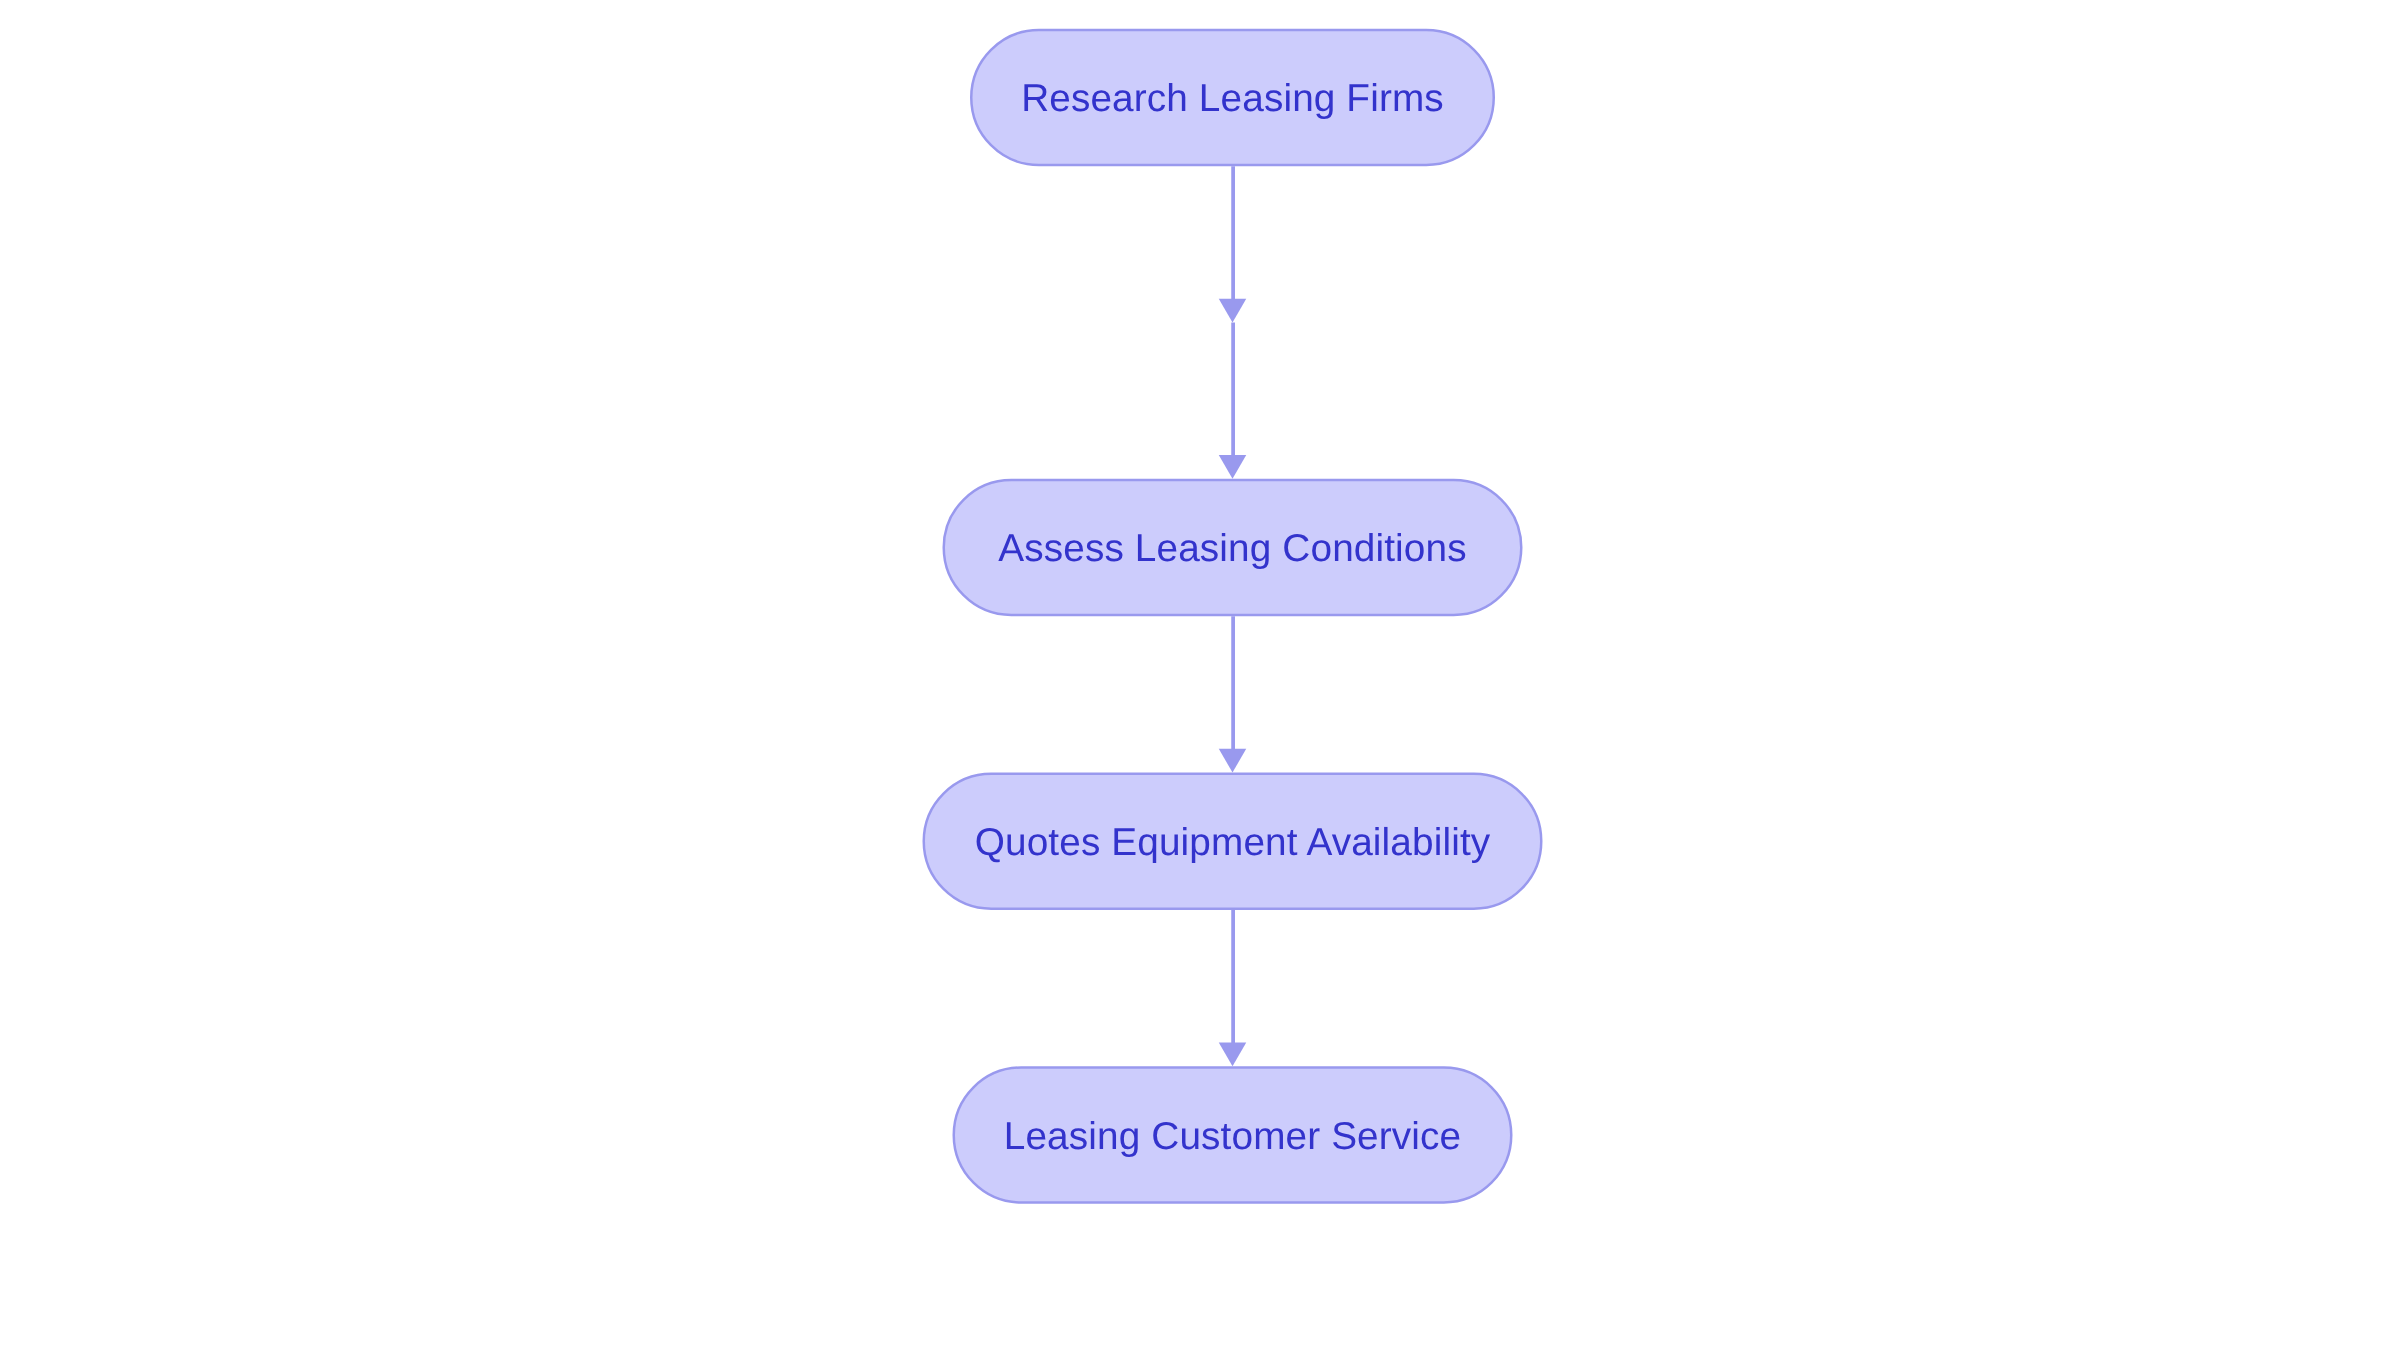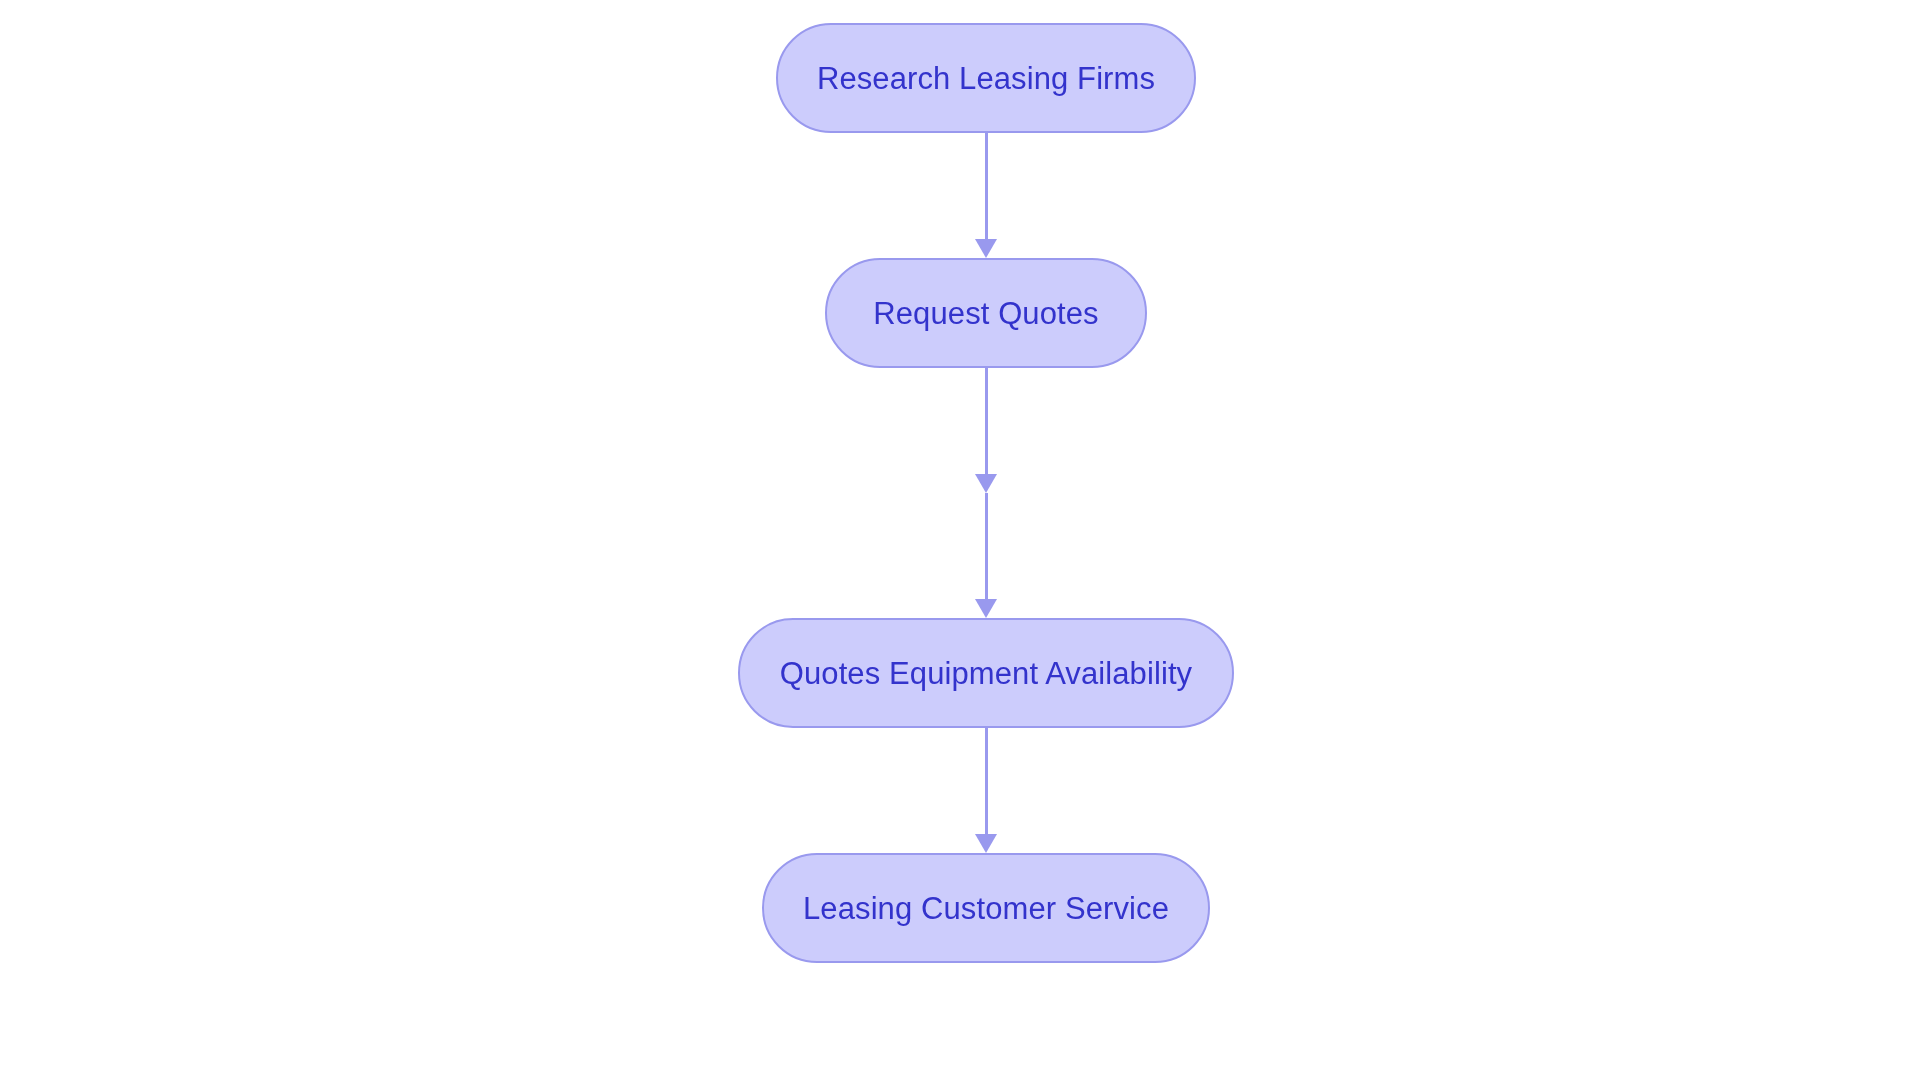--- a/index.html
+++ b/index.html
@@ -97,29 +97,29 @@
 
     <div class="node node-1">
       <span class="node-label">Research Leasing Firms</span>
     </div>
 
     <div class="connector">
       <div class="connector-shaft"></div>
       <div class="connector-head"></div>
     </div>
 
-    <div class="node node-2">
-      <span class="node-label">Request Quotes</span>
-    </div>
 
     <div class="connector">
       <div class="connector-shaft"></div>
       <div class="connector-head"></div>
     </div>
 
+    <div class="node node-3">
+      <span class="node-label">Assess Leasing Conditions</span>
+    </div>
 
     <div class="connector">
       <div class="connector-shaft"></div>
       <div class="connector-head"></div>
     </div>
 
     <div class="node node-4">
       <span class="node-label">Quotes Equipment Availability</span>
     </div>
 

